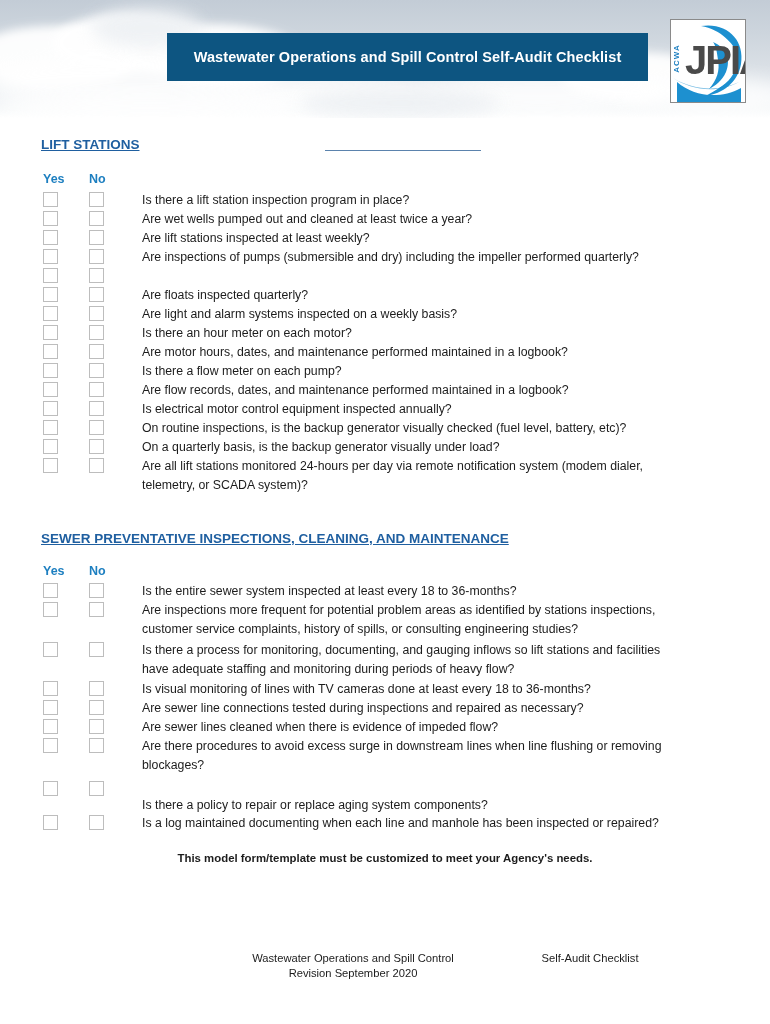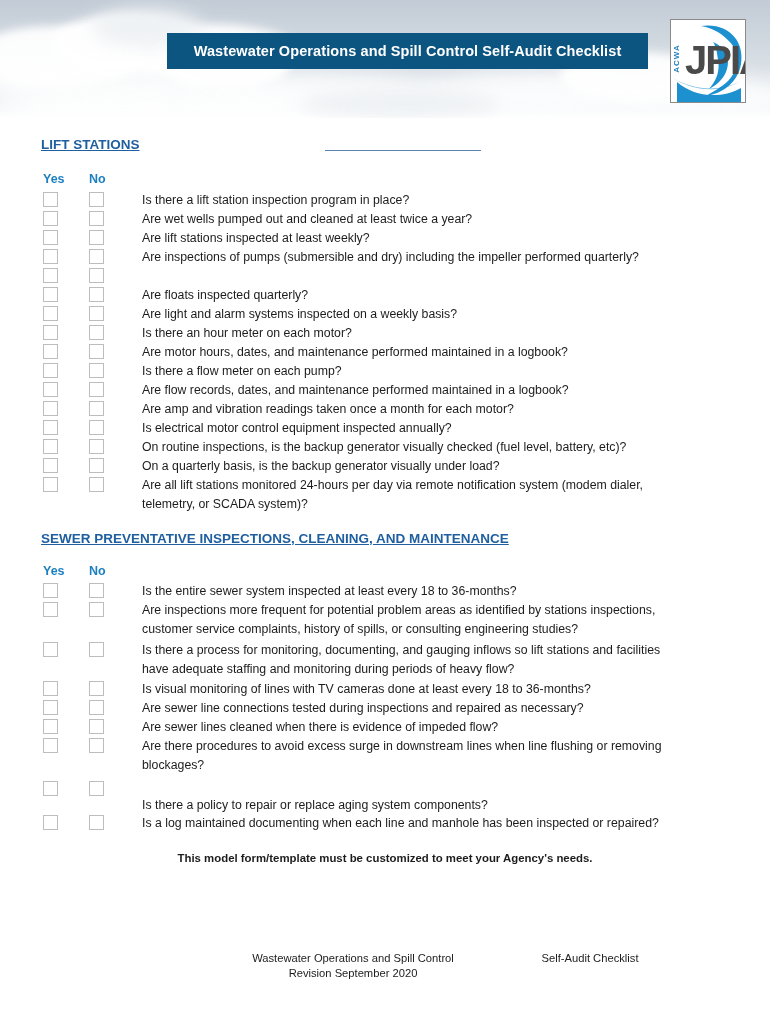--- a/index.html
+++ b/index.html
@@ -32,21 +32,21 @@
     background: #ffffff;
     filter: blur(5px);
     opacity: .95;
   }
   .cloud.soft { filter: blur(9px); opacity: .8; }
   .cloud.dim  { background: #eef1f4; filter: blur(8px); opacity: .9; }
 
   .title-box {
     position: absolute;
     left: 167px; top: 33px;
-    width: 481px; height: 36px;
+    width: 481px; height: 48px;
     background: #0d5581;
     display: flex;
     align-items: center;
     justify-content: center;
     z-index: 5;
   }
   .title-box .title-text {
     color: #ffffff;
     font-size: 14.5px;
     font-weight: bold;
@@ -242,25 +242,20 @@
     <span class="q" style="top:0px;">Is there a flow meter on each pump?</span>
   </div>
   <div class="row" style="height:19px;">
     <span class="cb yes" style="top:1px;"></span>
     <span class="cb no" style="top:1px;"></span>
     <span class="q" style="top:0px;">Are flow records, dates, and maintenance performed maintained in a logbook?</span>
   </div>
   <div class="row" style="height:19px;">
     <span class="cb yes" style="top:1px;"></span>
     <span class="cb no" style="top:1px;"></span>
-    <span class="q" style="top:0px;">Are amp and vibration readings taken once a month for each motor?</span>
-  </div>
-  <div class="row" style="height:19px;">
-    <span class="cb yes" style="top:1px;"></span>
-    <span class="cb no" style="top:1px;"></span>
     <span class="q" style="top:0px;">Is electrical motor control equipment inspected annually?</span>
   </div>
   <div class="row" style="height:19px;">
     <span class="cb yes" style="top:1px;"></span>
     <span class="cb no" style="top:1px;"></span>
     <span class="q" style="top:0px;">On routine inspections, is the backup generator visually checked (fuel level, battery, etc)?</span>
   </div>
   <div class="row" style="height:19px;">
     <span class="cb yes" style="top:1px;"></span>
     <span class="cb no" style="top:1px;"></span>

